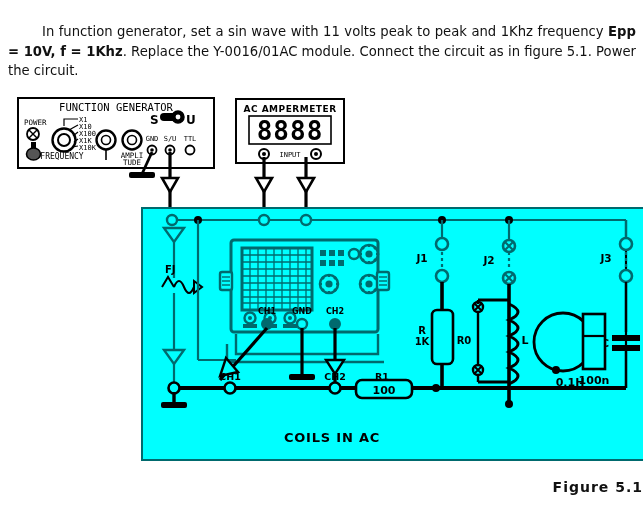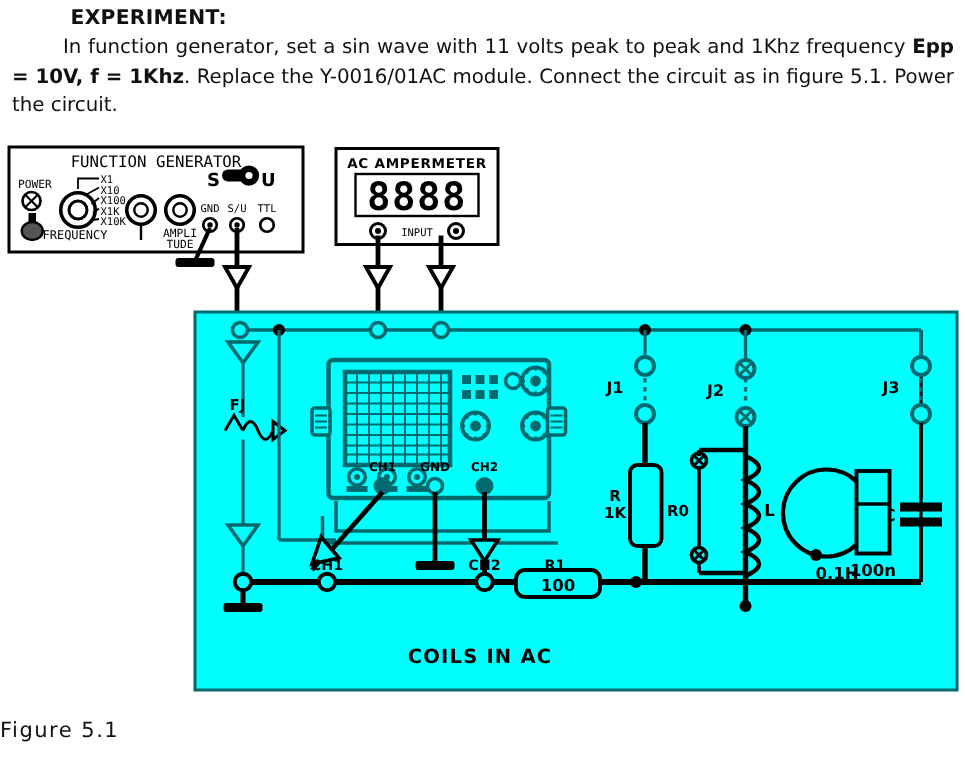--- a/index.html
+++ b/index.html
@@ -16,35 +16,34 @@
   }
   #exp-para{
     position:absolute;left:8px;top:22px;width:628px;
     font-size:13.2px;line-height:19.5px;text-align:justify;
     text-justify:inter-word;
   }
   #exp-para .ind{display:inline-block;width:34px;}
   #exp-para b{font-weight:bold;}
   
   #fig-caption{
-    position:absolute;left:0;top:479px;width:643px;text-align:left;
-    font-weight:normal;font-size:14px;letter-spacing:1px;
+    position:absolute;left:0;top:479px;width:643px;text-align:right;
+    font-weight:bold;font-size:14px;letter-spacing:1px;
   }
   
-  #figure{position:absolute;left:0;top:92px;width:508px;height:385px;}
+  #figure{position:absolute;left:12px;top:92px;width:508px;height:385px;}
   svg{display:block;}
   .lbl{font-family:"DejaVu Sans Mono","Liberation Mono",monospace;fill:#000;}
   .lbl-b{font-family:"DejaVu Sans","Liberation Sans",sans-serif;font-weight:bold;fill:#000;}
   text{user-select:none;}
 </style>
 </head>
 <body>
 
 <div id="text-block">
-  <div id="exp-heading">EXPERIMENT:</div>
   <div id="exp-para"><span class="ind"></span><span>In function generator, set a sin wave with 11 volts peak to peak and 1Khz frequency </span><b>Epp = 10V, f = 1Khz</b><span>. Replace the Y-0016/01AC module. Connect the circuit as in figure 5.1. Power the circuit.</span></div>
 </div>
 
 <div id="figure">
 <svg width="643" height="385" viewBox="0 0 643 385" xmlns="http://www.w3.org/2000/svg">
 
   <g>
     <rect x="6" y="6" width="196" height="70" fill="#ffffff" stroke="#000" stroke-width="2"></rect>
     <text x="104" y="19" text-anchor="middle" class="lbl" font-size="10.5">FUNCTION GENERATOR</text>
 

